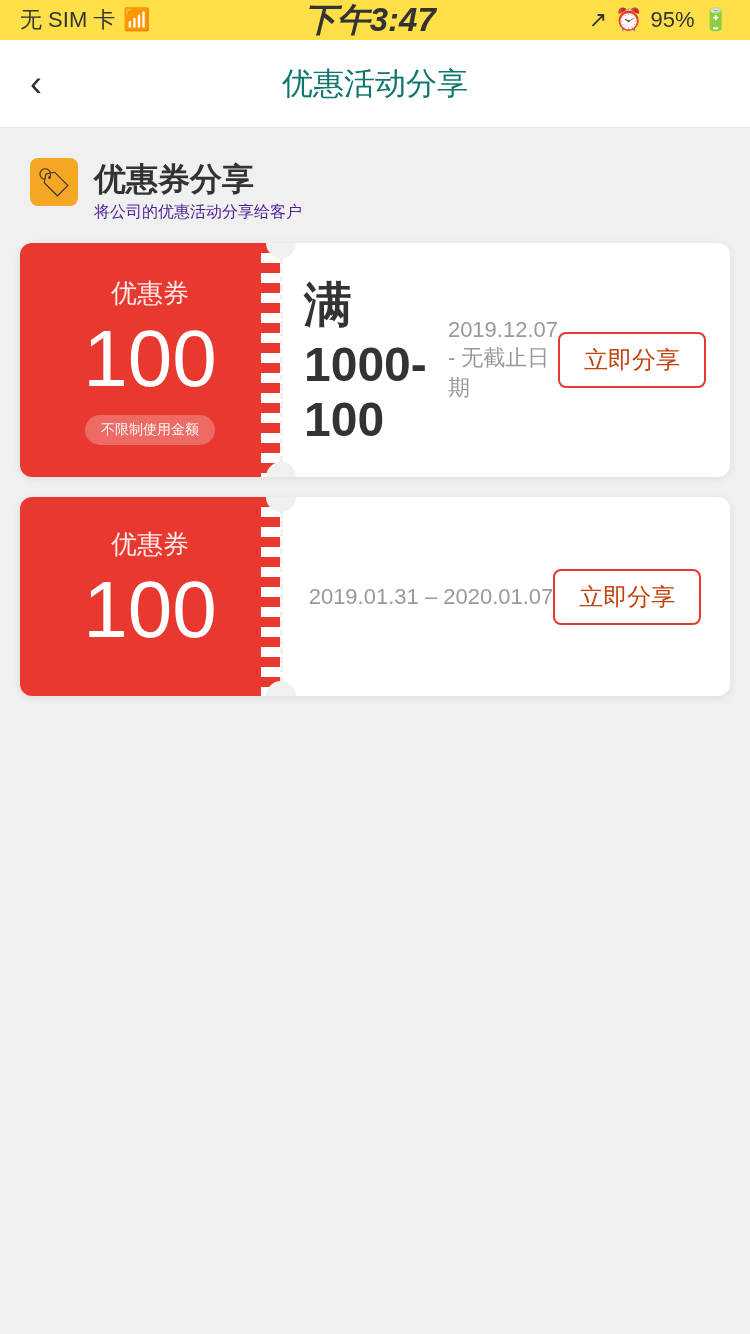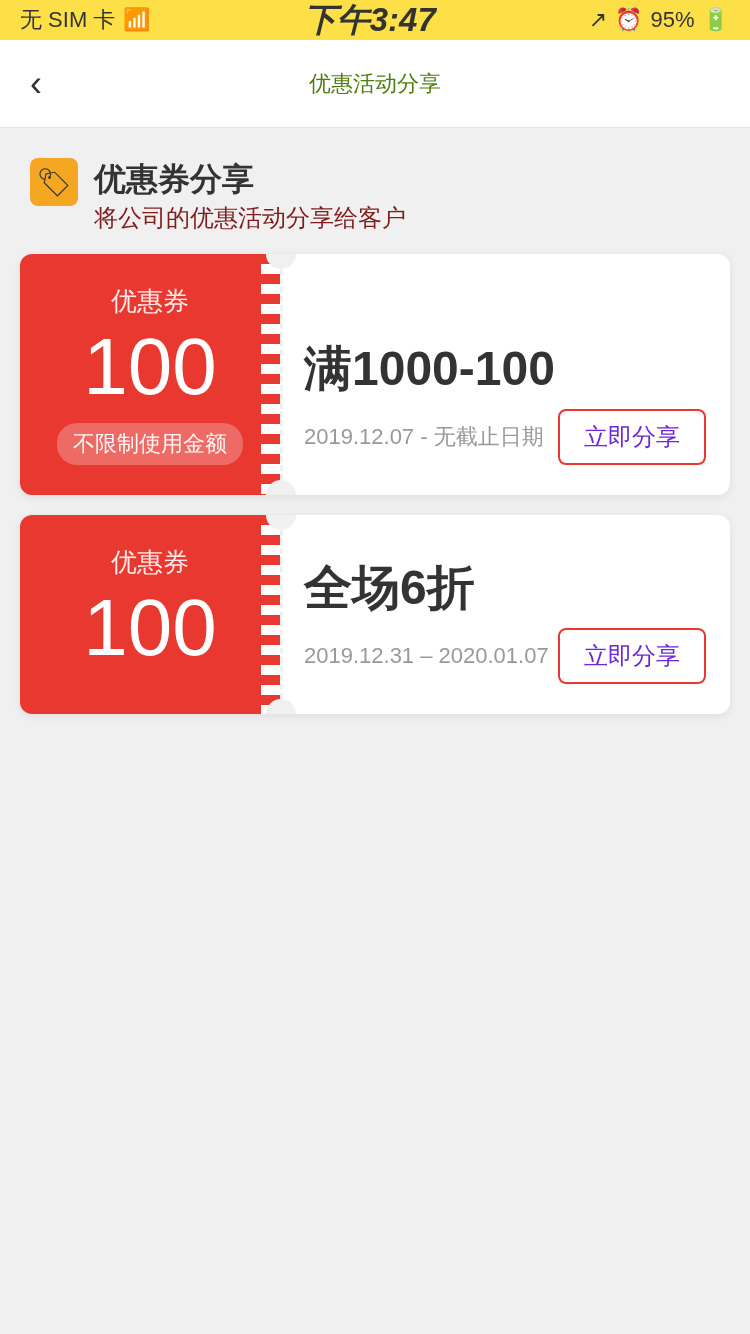--- a/index.html
+++ b/index.html
@@ -54,23 +54,23 @@
       border-bottom: 1px solid #e5e5e5;
     }
     .nav-back {
       position: absolute;
       left: 30px;
       font-size: 36px;
       color: #333;
       cursor: pointer;
     }
     .nav-title {
-      font-size: 22px;
+      font-size: 31px;
       font-weight: 500;
-      color: #4d7c0f;
+      color: #0f766e;
       text-align: center;
     }
 
     
     .section-header {
       background: #f0f0f0;
       padding: 30px 30px 20px;
       display: flex;
       align-items: flex-start;
       gap: 16px;
@@ -89,22 +89,22 @@
     .section-text-block {
       display: flex;
       flex-direction: column;
     }
     .section-title {
       font-size: 32px;
       font-weight: 600;
       color: #333;
     }
     .section-subtitle {
-      font-size: 24px;
-      color: #7f1d1d;
+      font-size: 16px;
+      color: #4c1d95;
     }
 
     
     .coupon-list {
       padding: 0 20px;
       display: flex;
       flex-direction: column;
       gap: 0;
     }
 
@@ -187,34 +187,34 @@
       margin-bottom: 8px;
     }
     .coupon-amount {
       font-size: 80px;
       color: #fff;
       font-weight: 400;
       line-height: 1;
       margin-bottom: 16px;
     }
     .coupon-condition {
-      font-size: 22px;
+      font-size: 14px;
       color: rgba(255,255,255,0.95);
       background: rgba(255,255,255,0.25);
       padding: 6px 16px;
       border-radius: 20px;
     }
 
     
     .coupon-right {
       flex: 1;
       padding: 30px 24px;
       display: flex;
-      flex-direction: column;
-      justify-content: flex-end;
+      flex-direction: row;
+      justify-content: center;
       gap: 8px;
     }
     .coupon-title {
       font-size: 48px;
       font-weight: 600;
       color: #333;
     }
     .coupon-bottom-row {
       display: flex;
       align-items: center;
@@ -223,21 +223,21 @@
     .coupon-date {
       font-size: 22px;
       color: #999;
       flex: 1;
     }
     .share-btn {
       border: 2px solid #e83830;
       border-radius: 8px;
       padding: 10px 24px;
       font-size: 24px;
-      color: #6d28d9;
+      color: #c2410c;
       background: #fff;
       cursor: pointer;
       white-space: nowrap;
     }
 
     
     .bottom-area {
       height: 600px;
       background: #f0f0f0;
     }
@@ -298,23 +298,22 @@
     <div class="coupon-left">
       <div class="coupon-label">优惠券</div>
       <div class="coupon-amount">100</div>
     </div>
     <div class="coupon-separator">
       <div class="coupon-notch-top"></div>
       <div class="coupon-dots"></div>
       <div class="coupon-notch-bottom"></div>
     </div>
     <div class="coupon-right">
-      <div class="coupon-title">全场6折</div>
       <div class="coupon-bottom-row">
-        <div class="coupon-date">2019.12.31 – 2020.01.07</div>
+        <div class="coupon-date">2019.01.31 – 2020.01.07</div>
         <button class="share-btn">立即分享</button>
       </div>
     </div>
   </div>
 
 </div>
 
 <div class="bottom-area"></div>
 
 </body></html>

